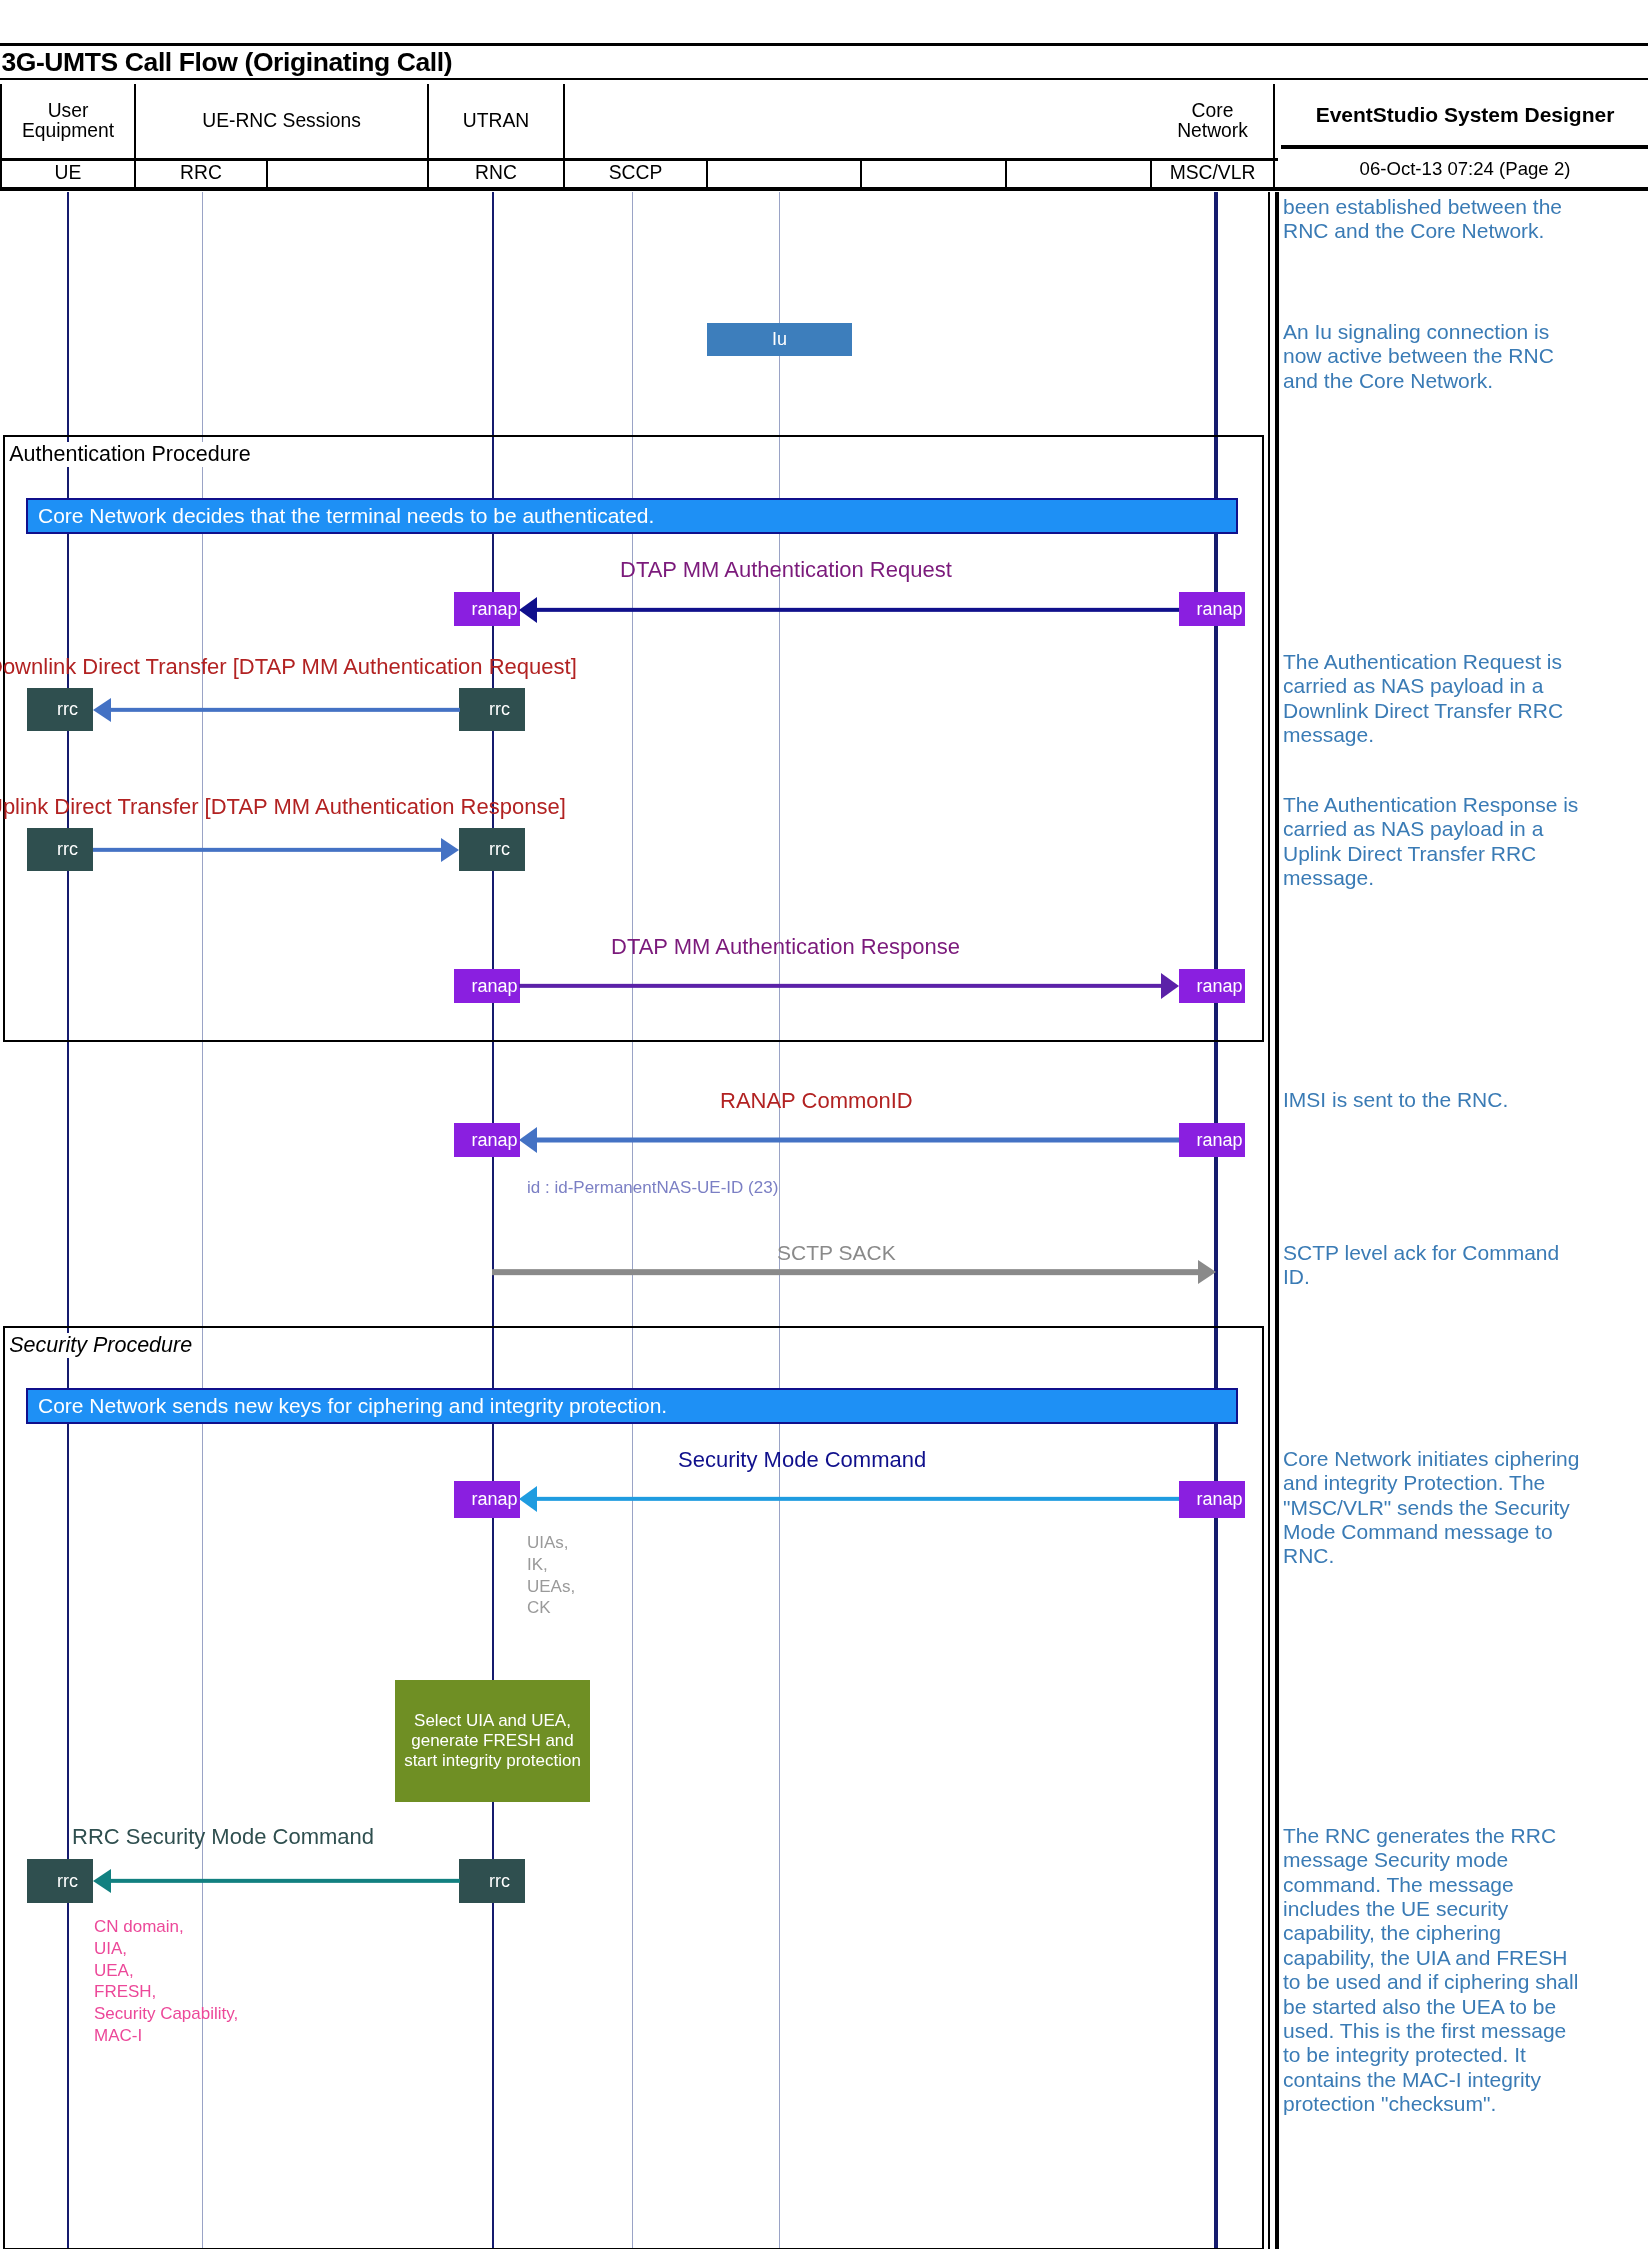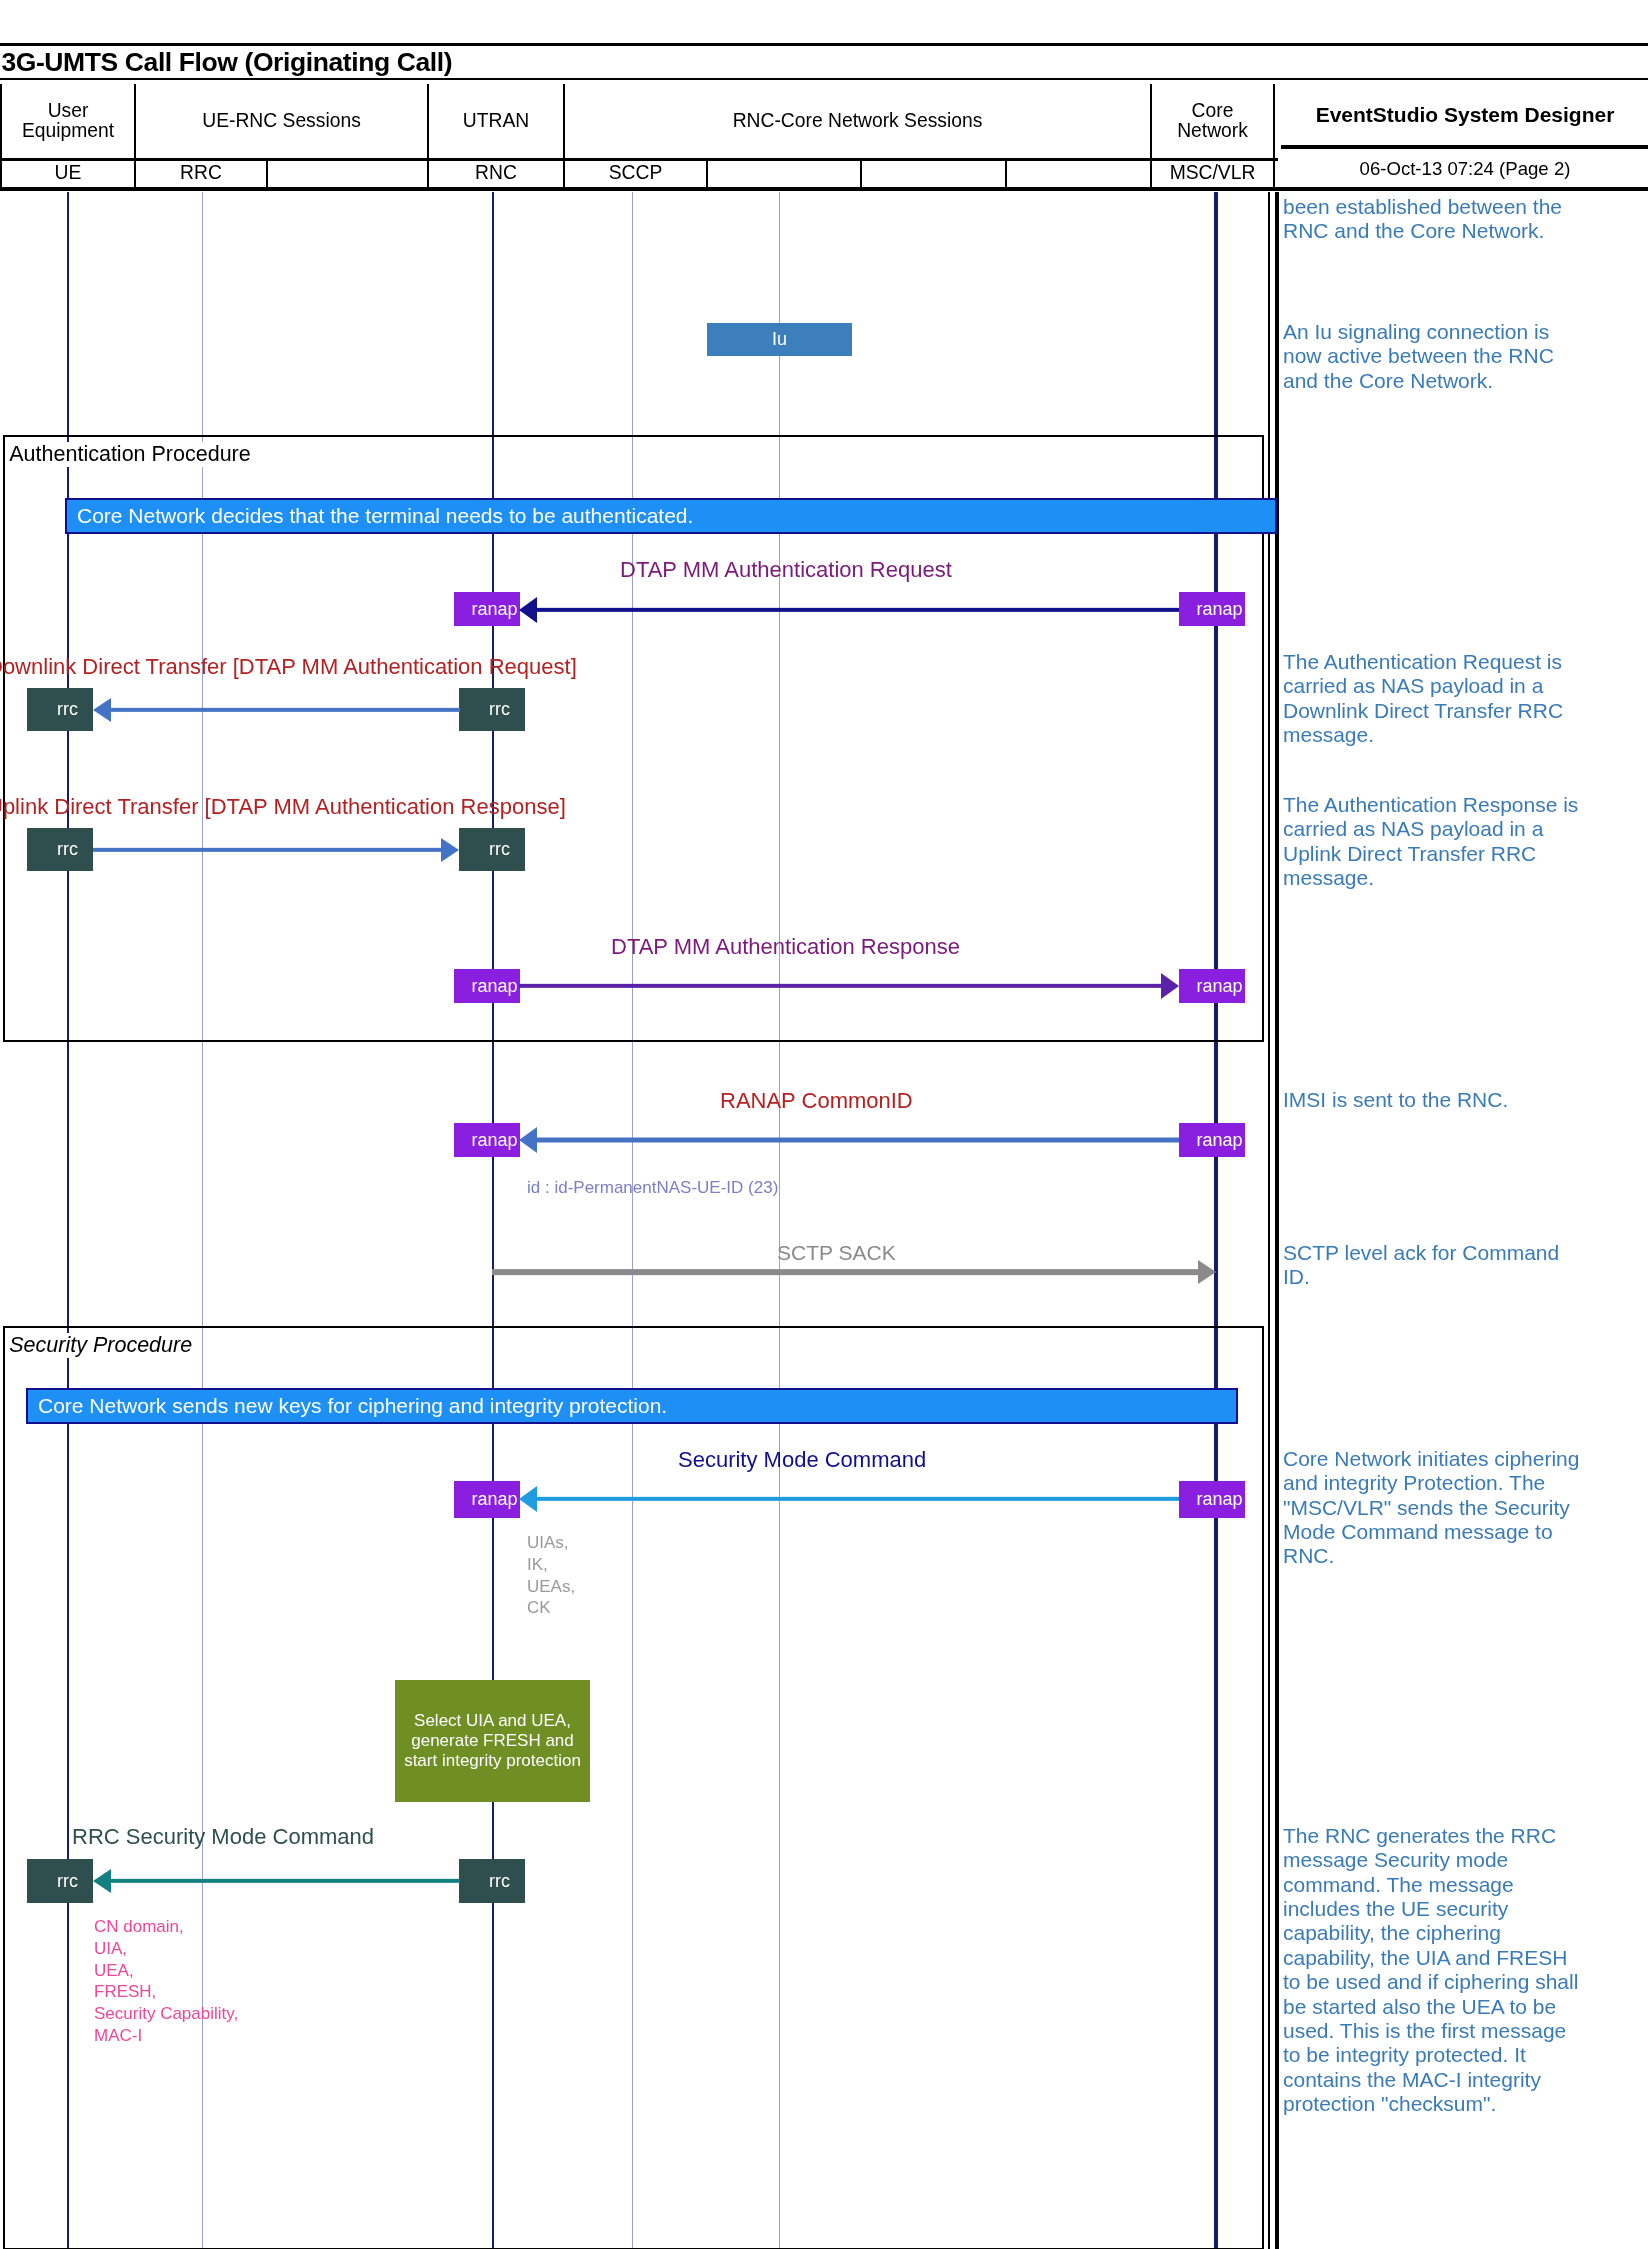--- a/index.html
+++ b/index.html
@@ -78,23 +78,20 @@
   <div class="hcell" style="left:0px;top:84px;width:136px;height:74px;border-left:2.9px solid #000;">
     <span style="white-space:pre-line">User
 Equipment</span>
   </div>
   <div class="hcell" style="left:136px;top:84px;width:293px;height:74px;">
     <span>UE-RNC Sessions</span>
   </div>
   <div class="hcell" style="left:429px;top:84px;width:136px;height:74px;">
     <span>UTRAN</span>
   </div>
-  <div class="hcell" style="left:565px;top:84px;width:587px;height:74px;">
-    <span>RNC-Core Network Sessions</span>
-  </div>
   <div class="hcell" style="left:1152px;top:84px;width:123px;height:74px;">
     <span style="white-space:pre-line">Core
 Network</span>
   </div>
 
   <div class="brandcell" style="left:1281px;top:84px;width:368px;height:61px;">
     <span>EventStudio System Designer</span>
   </div>
   <div class="hline" style="left:1281px;top:145px;width:368px;height:3.6px;"></div>
   <div class="datecell" style="left:1281px;top:149px;width:368px;height:39px;">
@@ -143,21 +140,21 @@
   <div class="lifeline thin" style="left:779px;top:192px;height:2058px;"></div>
   <div class="lifeline thick" style="left:1214px;top:192px;height:2058px;"></div>
 
   <div class="iu-box" style="left:707px;top:323px;width:145px;height:33px;">
     <span>Iu</span>
   </div>
 
   <div class="frame" style="left:2.9px;top:435px;width:1261px;height:607px;"></div>
   <div class="frame-label" style="left:7.2px;top:442px;">Authentication Procedure</div>
 
-  <div class="banner" style="left:26px;top:498px;width:1212px;height:36px;margin-left:39px;">
+  <div class="banner" style="left:26px;top:498px;width:1212px;height:36px;">
     <span>Core Network decides that the terminal needs to be authenticated.</span>
   </div>
 
   <div class="mlabel" style="left:620px;top:557px;color:#7b1a7b;">DTAP MM Authentication Request</div>
   <div class="msgbox ranap" style="left:454px;top:592px;width:66px;height:34px;">
     <span>ranap</span>
     </div>
   <div class="msgbox ranap" style="left:1179px;top:592px;width:66px;height:34px;">
     <span>ranap</span>
     </div>

